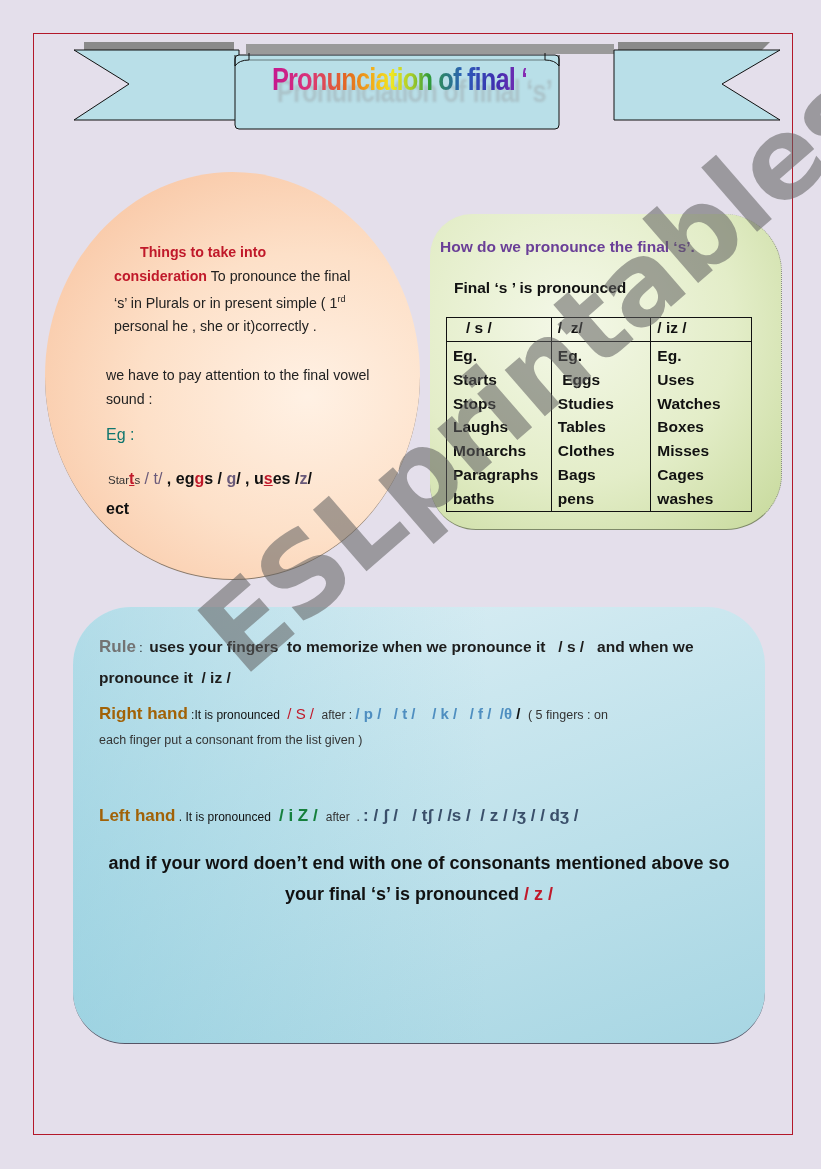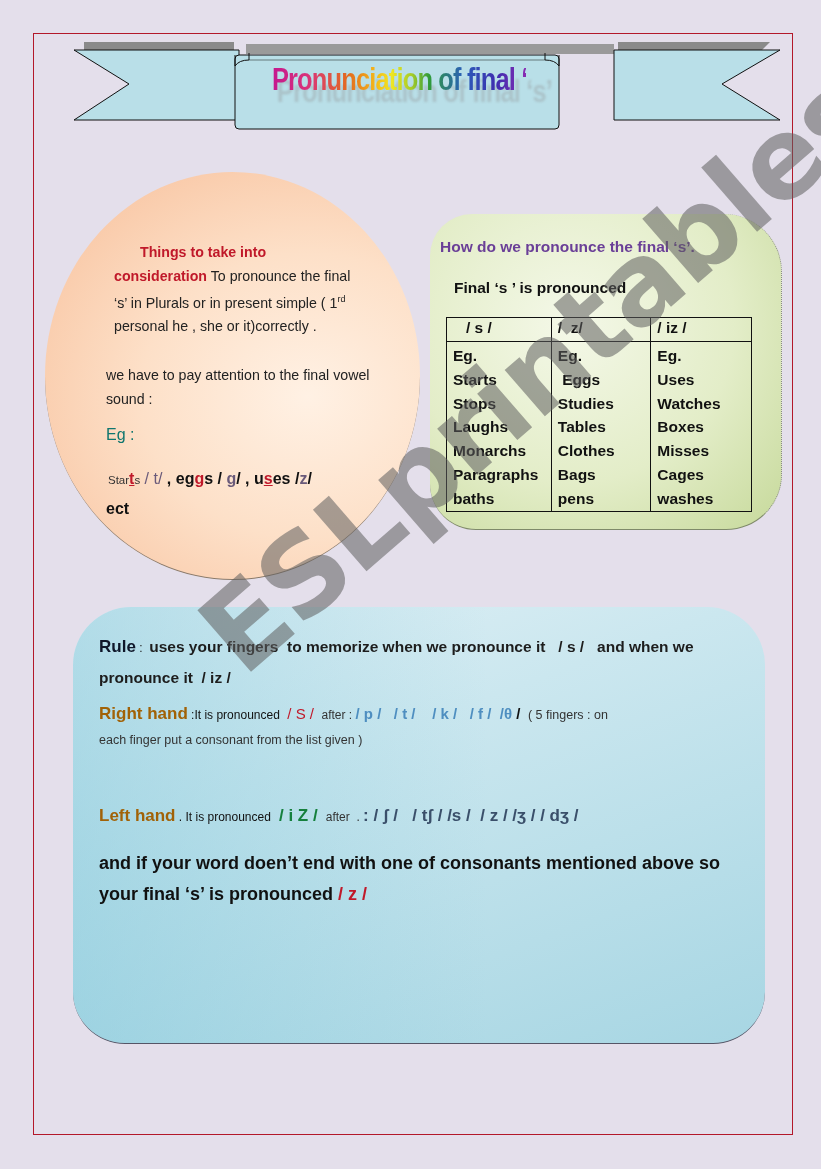--- a/index.html
+++ b/index.html
@@ -75,33 +75,33 @@
     border-radius:58px 58px 52px 52px;
     background:linear-gradient(160deg, #e2f1f6 0%, #cbe7ef 35%, #a7d6e3 100%);
     border-bottom:1px solid #556;
     box-sizing:border-box;
   }
   .blue-box::after {
     content:""; position:absolute; inset:0; border-radius:inherit;
     background:linear-gradient(90deg, rgba(120,195,215,.45) 0%, rgba(255,255,255,0) 60%);
   }
   .rule-line { position:absolute; left:99px; top:632px; width:650px; font-family:"Liberation Sans", sans-serif; font-weight:bold; font-size:15.5px; color:#1d1d1d; line-height:29px; }
-  .rule-line .lbl { color:#0f172a; font-size:17px; }
+  .rule-line .lbl { color:#737373; font-size:17px; }
   .rule-line .colon { font-weight:normal; font-size:12px; }
   .right-line { position:absolute; left:99px; top:704px; width:660px; font-family:"Liberation Sans", sans-serif; color:#222; white-space:nowrap; }
   .lbl-orange { color:#a16207; font-weight:bold; font-size:17px; }
   .small-bold { font-weight:normal; font-size:12px; color:#111; }
   .ph-red { color:#c0192a; font-size:15px; }
   .small-norm { font-size:12px; color:#333; }
   .ph-blue { color:#4e8ec0; font-weight:bold; font-size:15px; }
   .right-line2 { position:absolute; left:99px; top:733px; font-family:"Liberation Sans", sans-serif; font-size:12.5px; color:#333; }
   .left-line { position:absolute; left:99px; top:806px; white-space:nowrap; font-family:"Liberation Sans", sans-serif; color:#222; }
   .ph-red-big { color:#15803d; font-weight:bold; font-size:17px; }
   .ph-navy { color:#3a4f6a; font-weight:bold; font-size:17px; }
-  .conclusion { position:absolute; left:99px; top:848px; width:640px; font-family:"Liberation Sans", sans-serif; font-weight:bold; font-size:18px; color:#111; line-height:31px; }
+  .conclusion { position:absolute; left:99px; top:848px; width:640px; font-family:"Liberation Sans", sans-serif; font-weight:bold; font-size:18px; color:#111; line-height:31px;text-align:center; }
   .conclusion .ph-red { font-size:18px; color:#c0192a; }
 
   
   .watermark {
     position:absolute; left:175px; top:600px; font-family:"DejaVu Sans", sans-serif; font-weight:bold;
     font-size:112px; color:rgba(95,95,95,0.55); transform:rotate(-41deg); transform-origin:0 0;
     white-space:nowrap; letter-spacing:-2px; pointer-events:none;
   }
 </style>
 </head>

